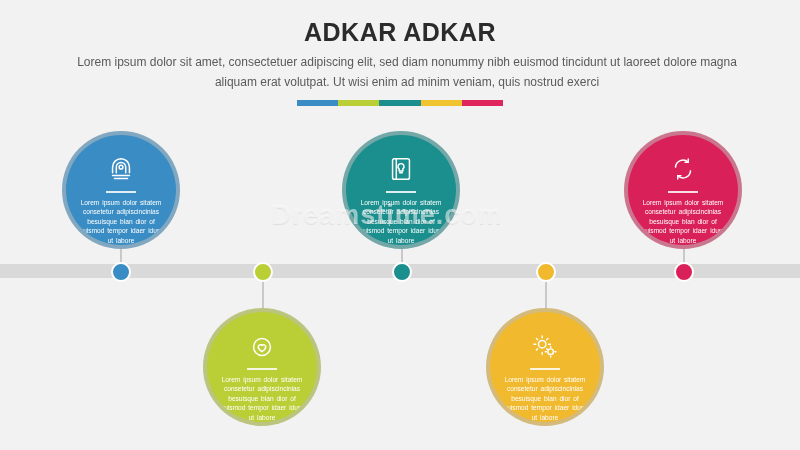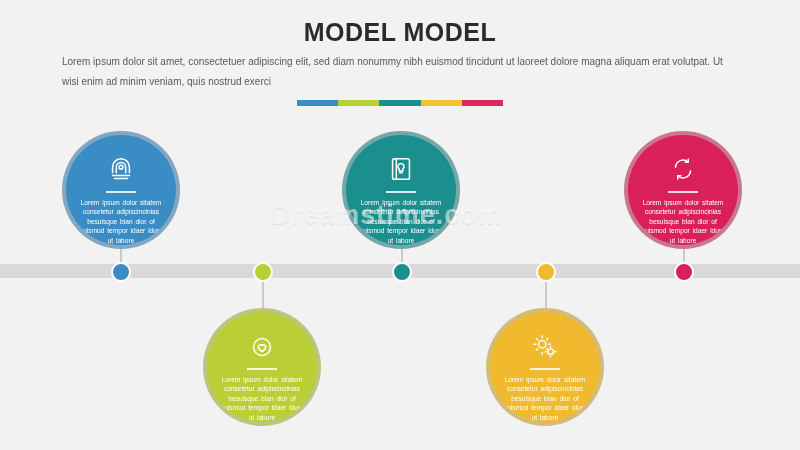--- a/index.html
+++ b/index.html
@@ -13,23 +13,23 @@
   .stage{position:absolute;inset:0;}
 
   
   .title{
     position:absolute;top:18px;left:0;width:100%;
     text-align:center;
     font-size:25px;font-weight:bold;color:#2b2b2b;
     letter-spacing:.5px;
   }
   .subtitle{
-    position:absolute;top:52px;left:62px;width:676px;
-    text-align:left;
-    font-size:10px;line-height:20px;color:#5a5a5a;
+    position:absolute;top:52px;left:69px;width:676px;
+    text-align:center;
+    font-size:12px;line-height:20px;color:#5a5a5a;
   }
   .accentbar{
     position:absolute;top:100px;left:297px;
     width:206px;height:6px;display:flex;
   }
   .accentbar span{flex:1;height:100%;}
 
   
   .timeline{
     position:absolute;left:0;top:264px;width:800px;height:14px;
@@ -82,21 +82,21 @@
     font-size:27px;font-weight:bold;letter-spacing:1px;
     pointer-events:none;
     text-shadow:0 1px 1px rgba(0,0,0,0.08);
   }
 </style>
 </head>
 <body>
 
 <div class="stage">
 
-  <div class="title">MODEL MODEL</div>
+  <div class="title">ADKAR ADKAR</div>
   <div class="subtitle">Lorem ipsum dolor sit amet, consectetuer adipiscing elit, sed diam nonummy nibh euismod tincidunt ut laoreet dolore magna aliquam erat volutpat. Ut wisi enim ad minim veniam, quis nostrud exerci</div>
 
   <div class="accentbar">
     <span style="background:#3a8dc4"></span>
     <span style="background:#b9cf35"></span>
     <span style="background:#1b8e8e"></span>
     <span style="background:#f0c330"></span>
     <span style="background:#e0245e"></span>
   </div>
 

